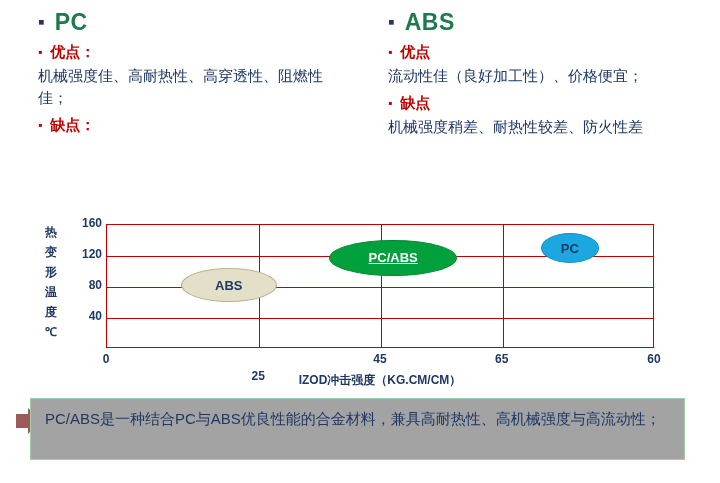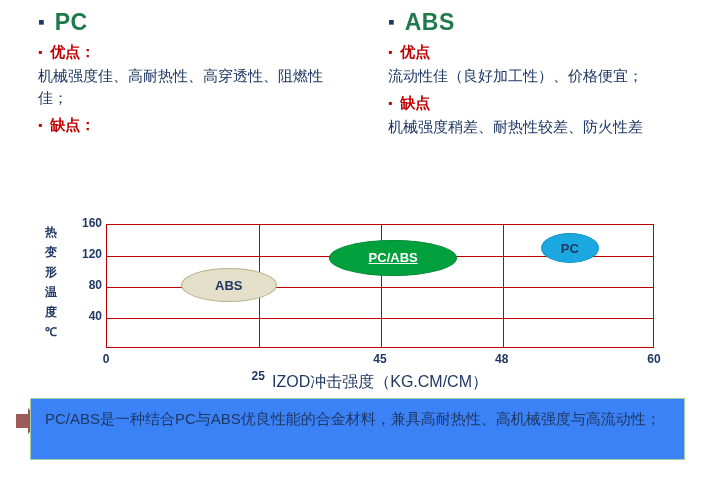--- a/index.html
+++ b/index.html
@@ -137,23 +137,23 @@
     color: #1f3864;
     font-weight: bold;
     transform: translateX(-50%);
   }
   .axis-name-x {
     position: absolute;
     left: 72px;
     width: 548px;
     top: 150px;
     text-align: center;
-    font-size: 16px;
-    color: #1f3864;
-    font-weight: normal;
+    font-size: 12px;
+    color: #1f3864;
+    font-weight: bold;
   }
 
   .blob {
     position: absolute;
     border-radius: 50%;
     display: flex;
     align-items: center;
     justify-content: center;
     font-size: 13px;
     font-weight: bold;
@@ -176,21 +176,21 @@
     color: #1f3864;
   }
 
   
   .footer {
     position: absolute;
     left: 30px;
     top: 398px;
     width: 655px;
     height: 62px;
-    background: #3b82f6;
+    background: #a3a3a3;
     border: 1px solid #9fd0a6;
     box-sizing: border-box;
     padding: 8px 12px 8px 14px;
     color: #1f3864;
     font-size: 15px;
     line-height: 24px;
   }
   .arrow {
     position: absolute;
     left: 8px;
@@ -276,21 +276,21 @@
         <div class="hgrid" style="top: 62px;"></div>
         <div class="hgrid" style="top: 31px;"></div>
         <div class="blob abs" style="width: 96px; height: 34px; left: 73.7778px; top: 43.45px;">ABS</div>
         <div class="blob pcabs" style="width: 128px; height: 36px; left: 222.178px; top: 14.55px; text-decoration: underline;">PC/ABS</div>
         <div class="blob pc" style="width: 58px; height: 30px; left: 433.756px; top: 8.25px;">PC</div>
       </div>
     <div class="axis-name-x">IZOD冲击强度（KG.CM/CM）</div>
   <div class="xlabel" style="left: 72px;">0</div>
       <div class="xlabel" style="left: 224.222px; margin-top: 17px;">25</div>
       <div class="xlabel" style="left: 346px;">45</div>
-      <div class="xlabel" style="left: 467.778px;">48</div>
+      <div class="xlabel" style="left: 467.778px;">65</div>
       <div class="xlabel" style="left: 620px;">60</div>
       <div class="ylabel" style="top: 87px;">40</div>
       <div class="ylabel" style="top: 56px;">80</div>
       <div class="ylabel" style="top: 25px;">120</div>
       <div class="ylabel" style="top: -6px;">160</div>
     </div>
 
   <div class="arrow">
     <div class="shaft"></div>
     <div class="head"></div>

